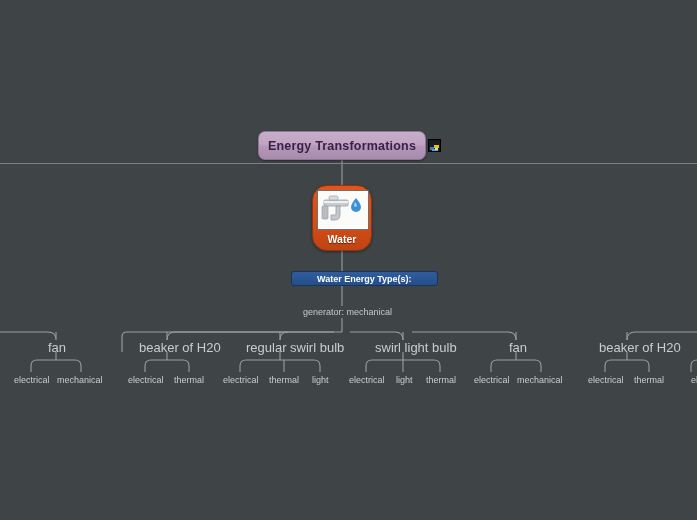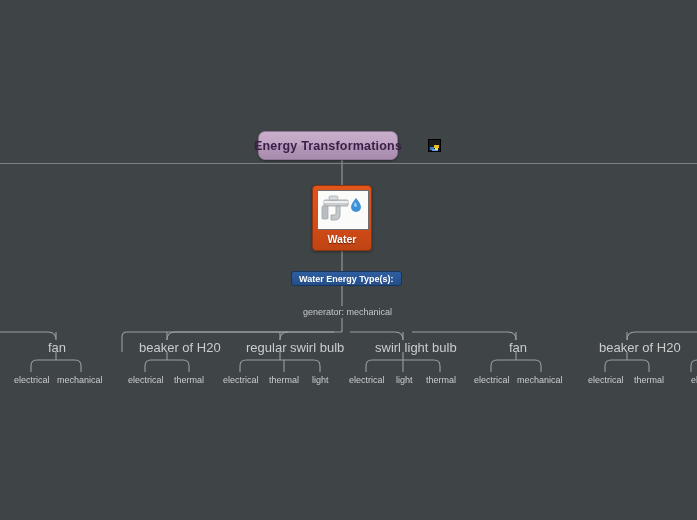--- a/index.html
+++ b/index.html
@@ -35,21 +35,21 @@
     width: 697px;
     height: 1px;
     background: #7b8184;
   }
 
   
   .root-node {
     position: absolute;
     left: 258px;
     top: 131px;
-    width: 140px;
+    width: 168px;
     height: 29px;
     border-radius: 7px;
     background: linear-gradient(to bottom, #c9aecb 0%, #c0a4c3 45%, #b496b8 55%, #a98bae 100%);
     border: 1px solid #8e7694;
     box-shadow: 0 1px 2px rgba(0,0,0,0.35);
     box-sizing: border-box;
     display: flex;
     align-items: center;
     justify-content: center;
   }
@@ -73,21 +73,21 @@
   }
 
   
   .water-node {
     position: absolute;
     left: 312px;
     top: 185px;
     width: 60px;
     height: 66px;
     background: linear-gradient(to bottom, #e2551c 0%, #d84e18 50%, #bf4413 100%);
-    border-radius: 4px;
+    border-radius: 15px;
     border: 1px solid #8d3410;
     box-sizing: border-box;
     padding: 4px 4px 0 4px;
     box-shadow: 0 1px 3px rgba(0,0,0,0.4);
   }
   .water-thumb {
     width: 52px;
     height: 40px;
     background: #f4f4f2;
     border: 1px solid #6f6f6f;
@@ -103,21 +103,21 @@
     line-height: 18px;
     text-shadow: 0 1px 1px rgba(0,0,0,0.5);
   }
 
   
   .tag-node {
     position: absolute;
     left: 291px;
     top: 271px;
     height: 15px;
-    padding: 0 7px;
+    padding: 0 25px;
     border-radius: 3px;
     background: linear-gradient(to bottom, #2f5e9e 0%, #254e88 100%);
     border: 1px solid #16355f;
     box-sizing: border-box;
     display: flex;
     align-items: center;
   }
   .tag-label {
     color: #ffffff;
     font-size: 9px;

